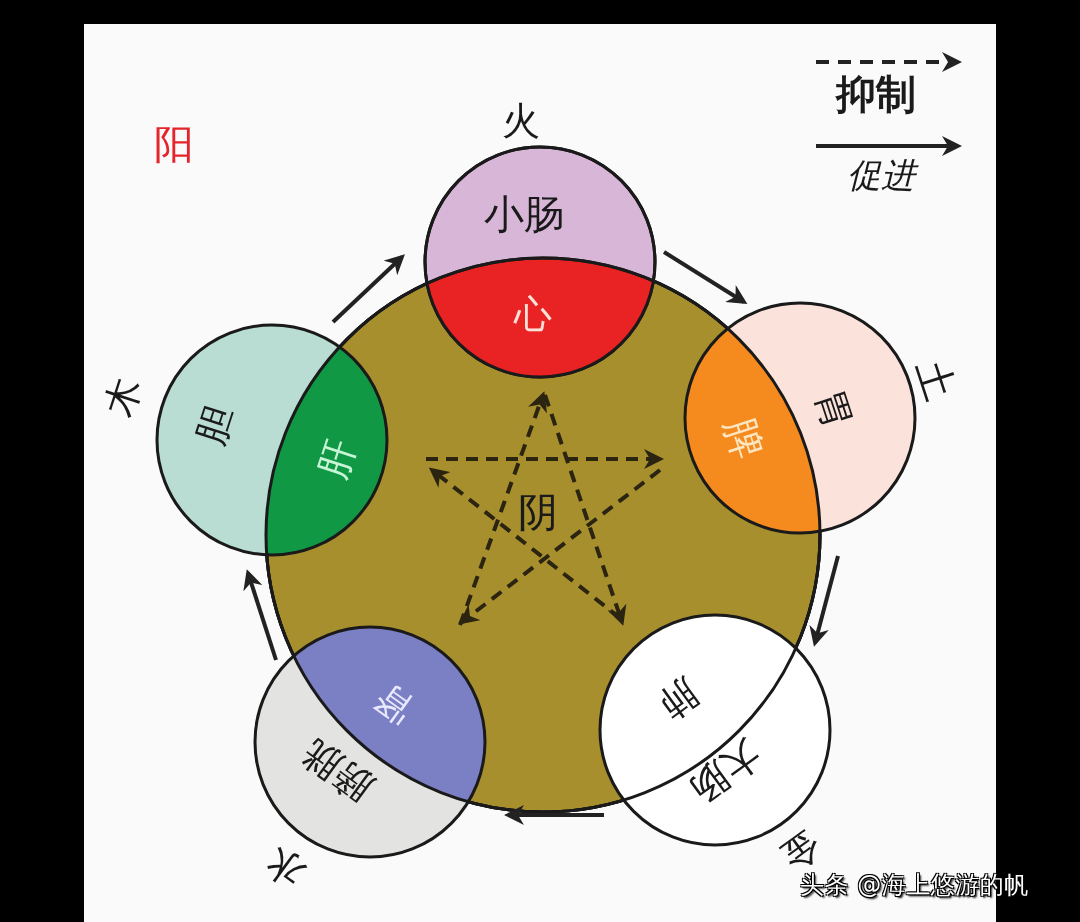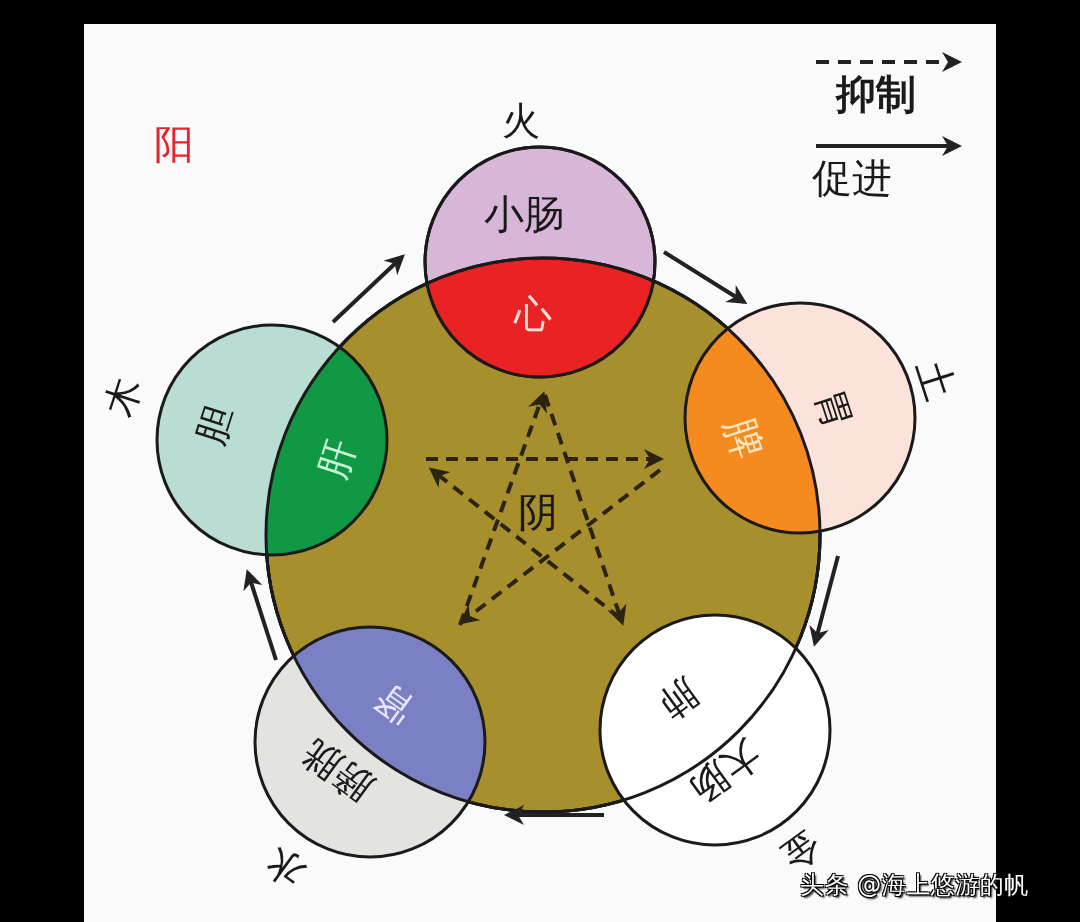--- a/index.html
+++ b/index.html
@@ -87,21 +87,21 @@
 </svg>
 
 <style>
   .t { position:absolute; color:#1a1a1a; font-family:"DejaVu Sans", sans-serif; white-space:nowrap; line-height:1; transform-origin:center center; }
 </style>
 
 <div class="t" style="left:154px;top:124px;font-size:40px;color:#e4252c;">阳</div>
 <div class="t" style="left:518px;top:492px;font-size:40px;">阴</div>
 
 <div class="t" style="left:836px;top:74px;font-size:40px;font-weight:bold;">抑制</div>
-<div class="t" style="left:812px;top:158px;font-size:40px;">促进</div>
+<div class="t" style="left:847px;top:158px;font-size:34px;font-style:italic;">促进</div>
 
 <div class="t" style="left:502px;top:102px;font-size:38px;">火</div>
 <div class="t" style="left:484px;top:194px;font-size:40px;">小肠</div>
 <div class="t" style="left:514px;top:295px;font-size:38px;color:#fde0d8;">心</div>
 
 <div class="t" style="left:916px;top:360px;font-size:40px;transform:rotate(72deg);">土</div>
 <div class="t" style="left:724px;top:418px;font-size:40px;color:#fde6c0;transform:rotate(72deg);">脾</div>
 <div class="t" style="left:815px;top:390px;font-size:38px;transform:rotate(72deg);">胃</div>
 
 <div class="t" style="left:782px;top:832px;font-size:38px;transform:rotate(144deg);">金</div>

